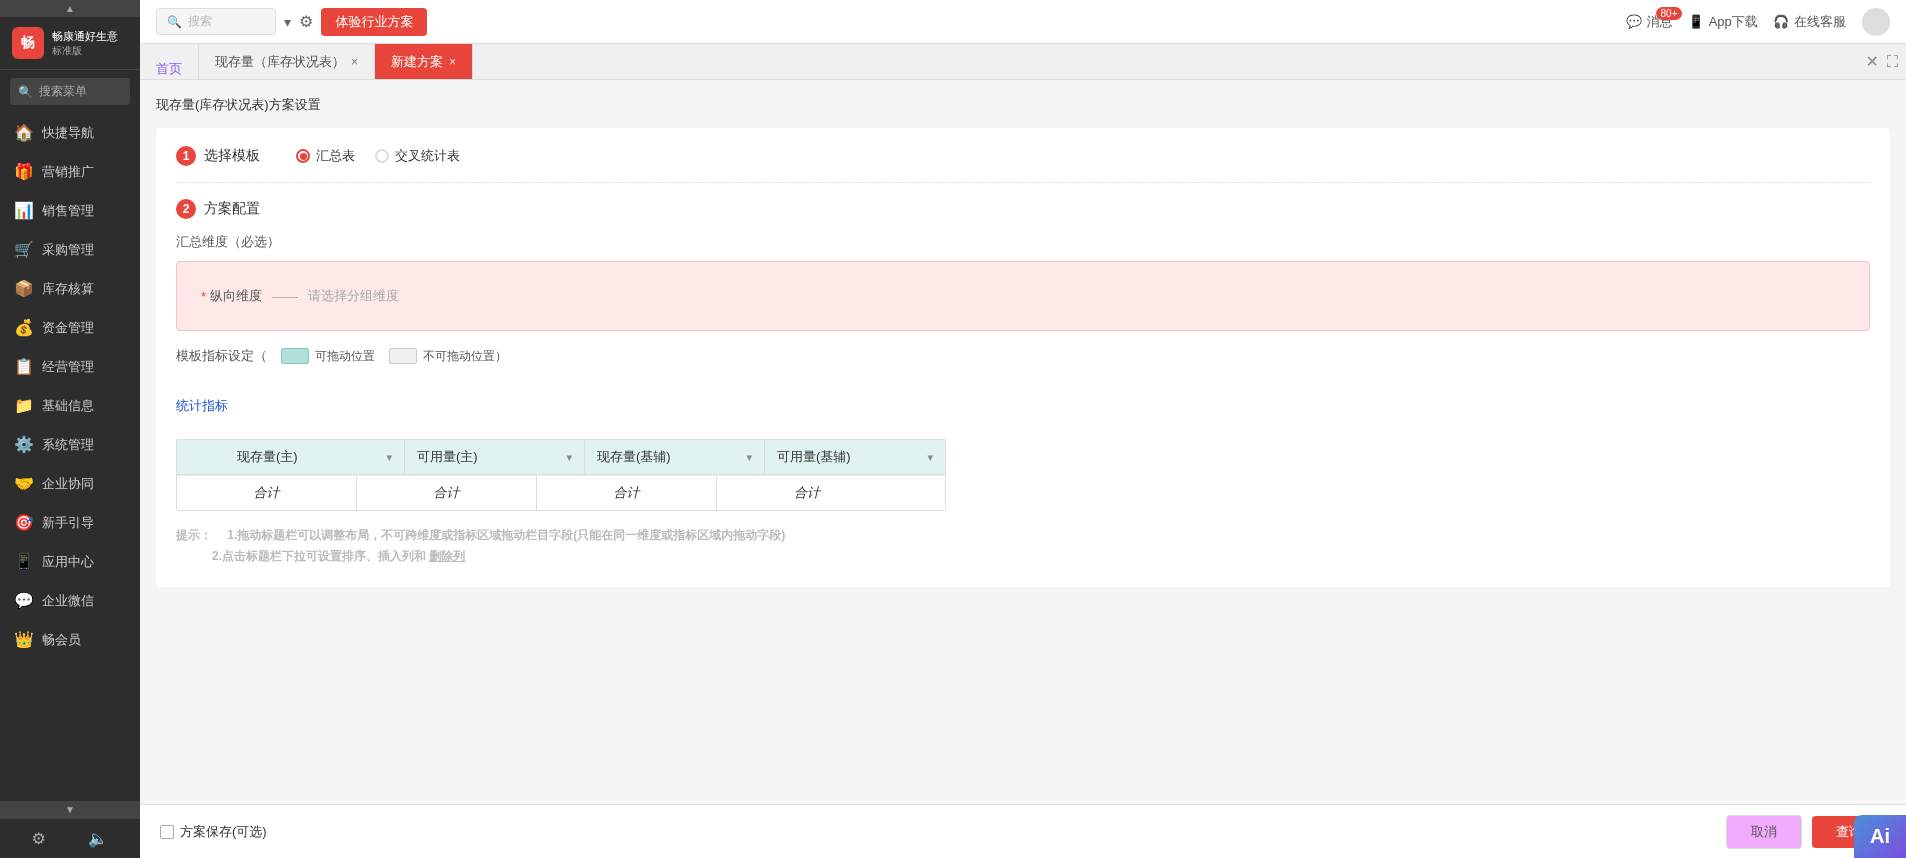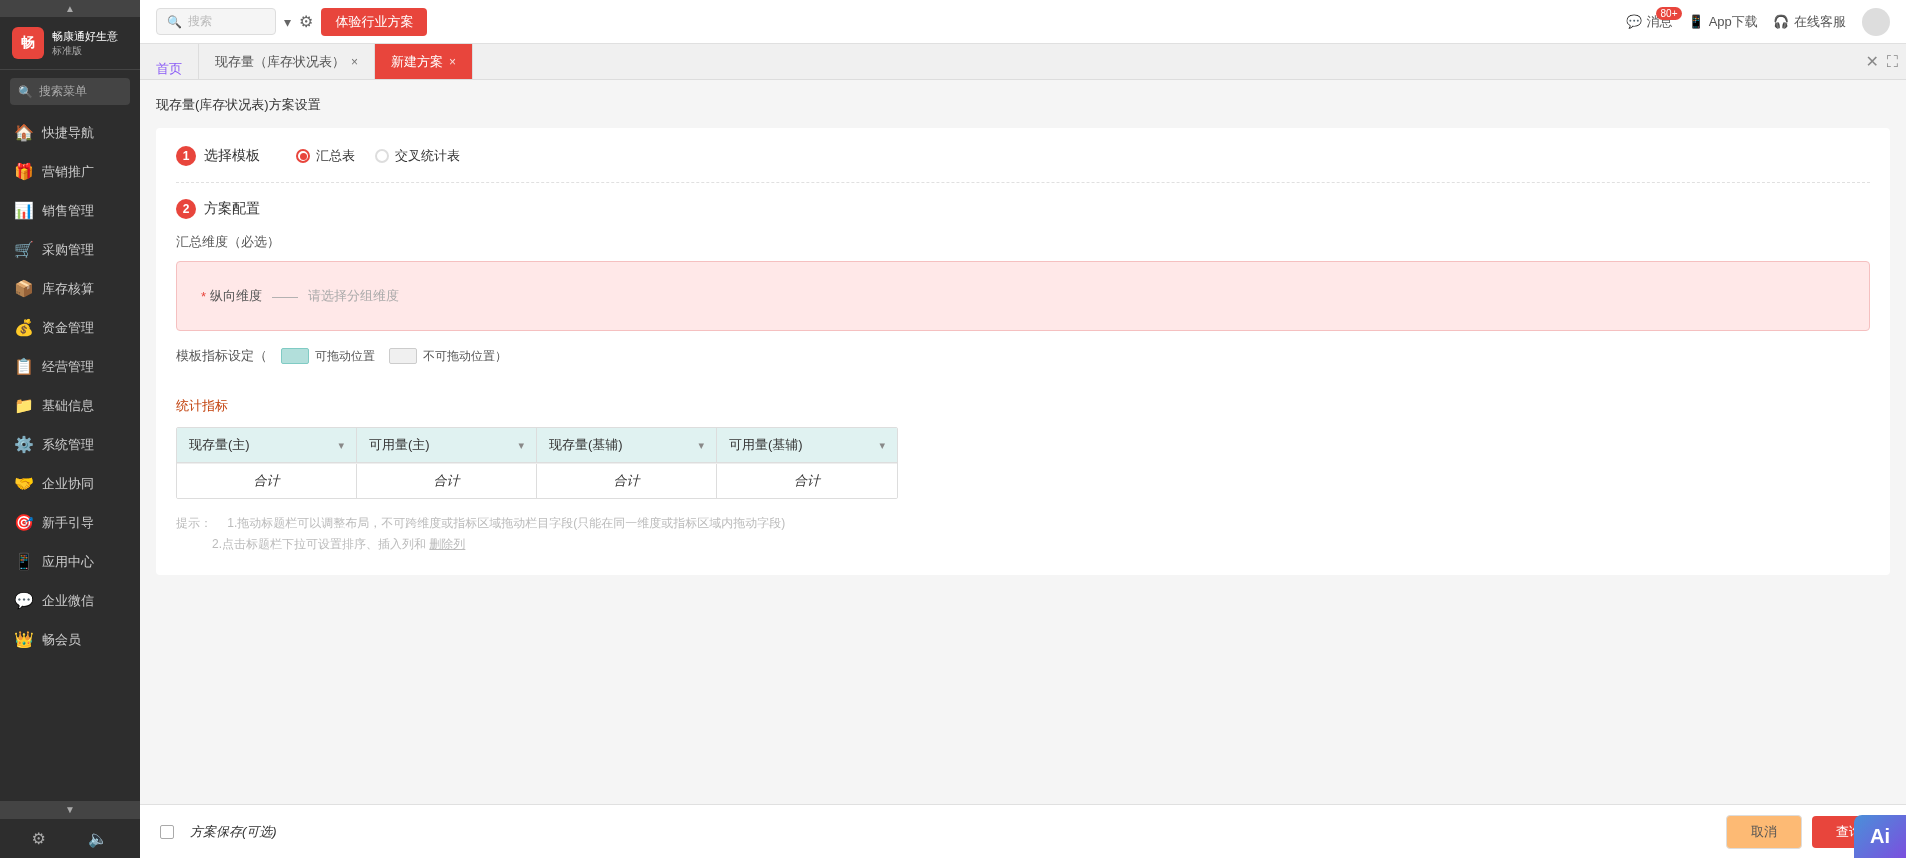--- a/index.html
+++ b/index.html
@@ -318,35 +318,36 @@
     }
     .indicator-box-nodrag {
       width: 28px; height: 16px;
       background: #f0f0f0;
       border-radius: 2px;
       border: 1px solid #ccc;
     }
 
     
     .stats-section-label {
-      font-size: 13px; color: #c2410c;
-      margin-bottom: 12px; font-weight: 500;
+      font-size: 13px; color: #1d4ed8;
+      margin-bottom: 24px; font-weight: 500;
     }
 
     .stats-table {
       border: 1px solid #ddd;
       border-radius: 2px;
       overflow: hidden;
       width: auto;
       display: inline-table;
     }
     .stats-table-header {
       display: flex;
       background: #e0f2f1;
       border-bottom: 1px solid #ddd;
+      padding-left: 48px;
     }
     .stats-col-header {
       width: 180px;
       padding: 8px 12px;
       display: flex; align-items: center; justify-content: space-between;
       border-right: 1px solid #ddd;
       font-size: 13px; color: #333;
     }
     .stats-col-header:last-child { border-right: none; }
     .stats-col-header .down-icon { color: #888; font-size: 11px; }
@@ -364,46 +365,45 @@
       font-size: 13px; color: #333;
       background: #fff;
     }
     .stats-col-cell:last-child { border-right: none; }
 
     
     .tips-section {
       margin-top: 16px;
       color: #bbb; font-size: 12px;
     }
-    .tips-section p { margin-bottom: 4px; }
+    .tips-section p { margin-bottom: 4px; font-weight: bold; }
     .tips-section a { color: #bbb; text-decoration: underline; }
 
     
     .bottom-bar {
       background: #fff;
       border-top: 1px solid #e0e0e0;
       display: flex;
       align-items: center;
       justify-content: space-between;
       padding: 10px 20px;
       height: 54px;
     }
     .save-option {
-      display: flex; align-items: center; gap: 16px;
+      display: flex; align-items: center; gap: 6px;
       font-size: 13px; color: #333;
       cursor: pointer;
-      font-style: italic;
     }
     .save-checkbox {
       width: 14px; height: 14px;
       border: 1px solid #aaa;
       border-radius: 2px;
     }
     .btn-cancel {
-      background: #fdba74;
+      background: #f0abfc;
       border: 1px solid #ddd;
       border-radius: 4px;
       padding: 7px 24px;
       font-size: 13px;
       cursor: pointer;
       color: #555;
     }
     .btn-query {
       background: #e8453c;
       color: white;

